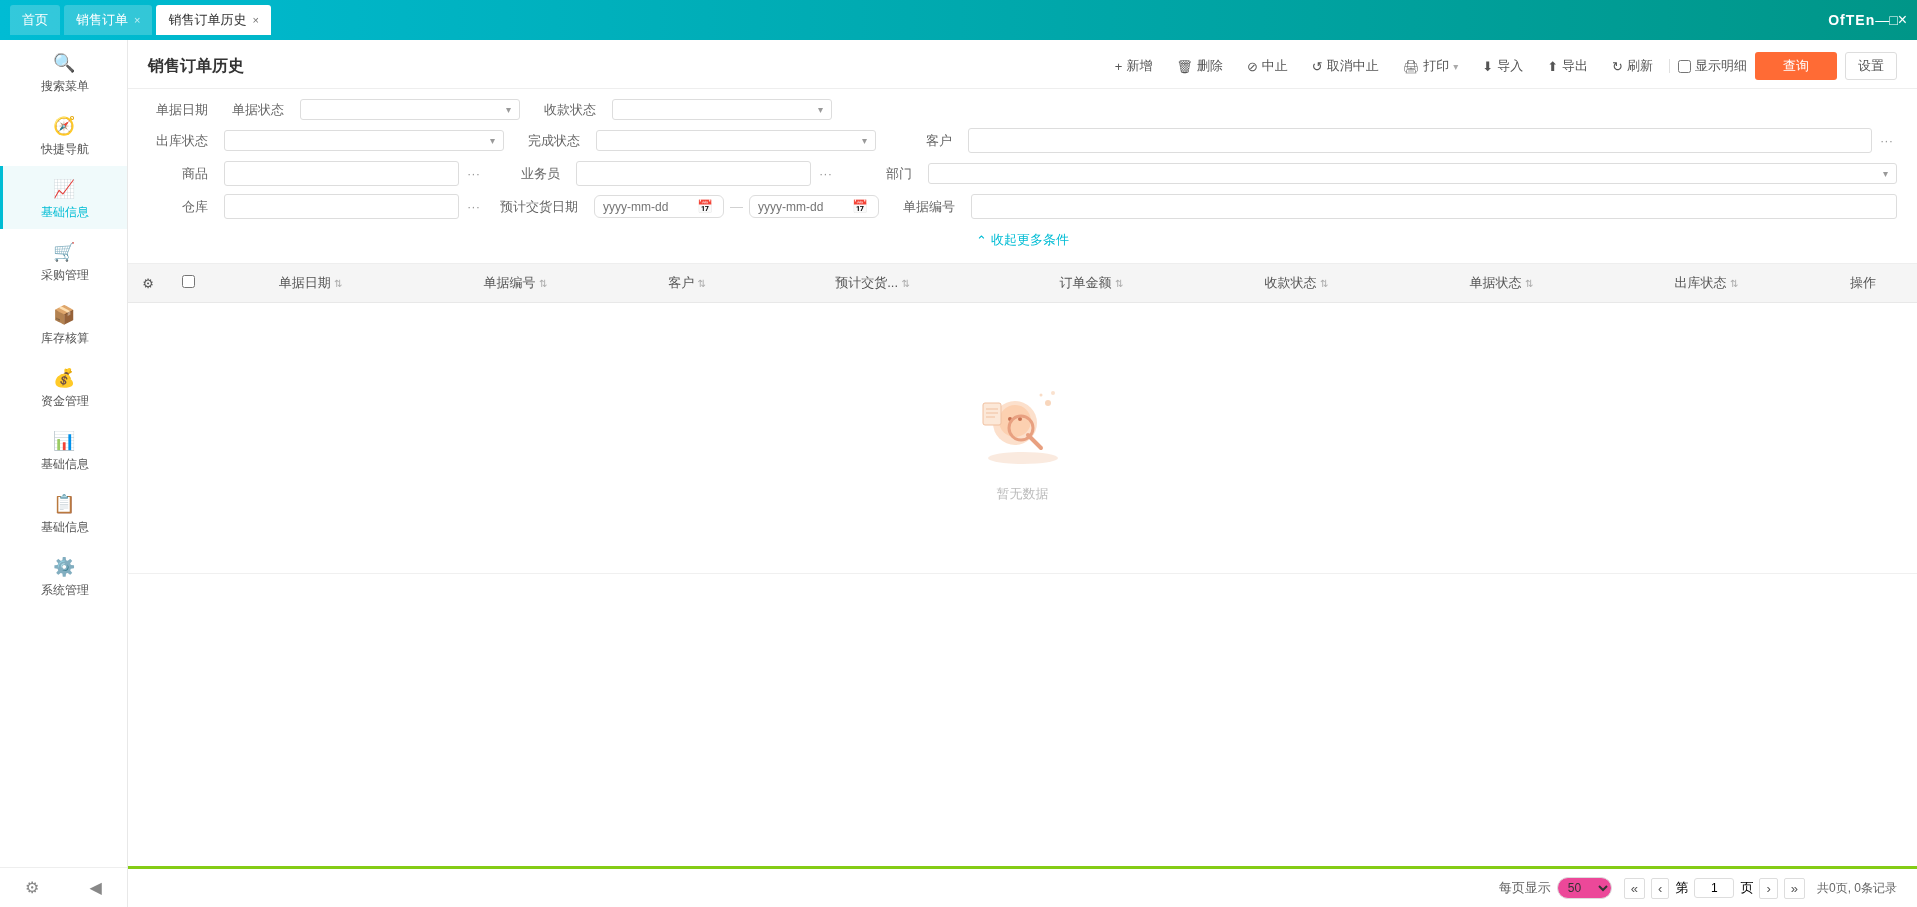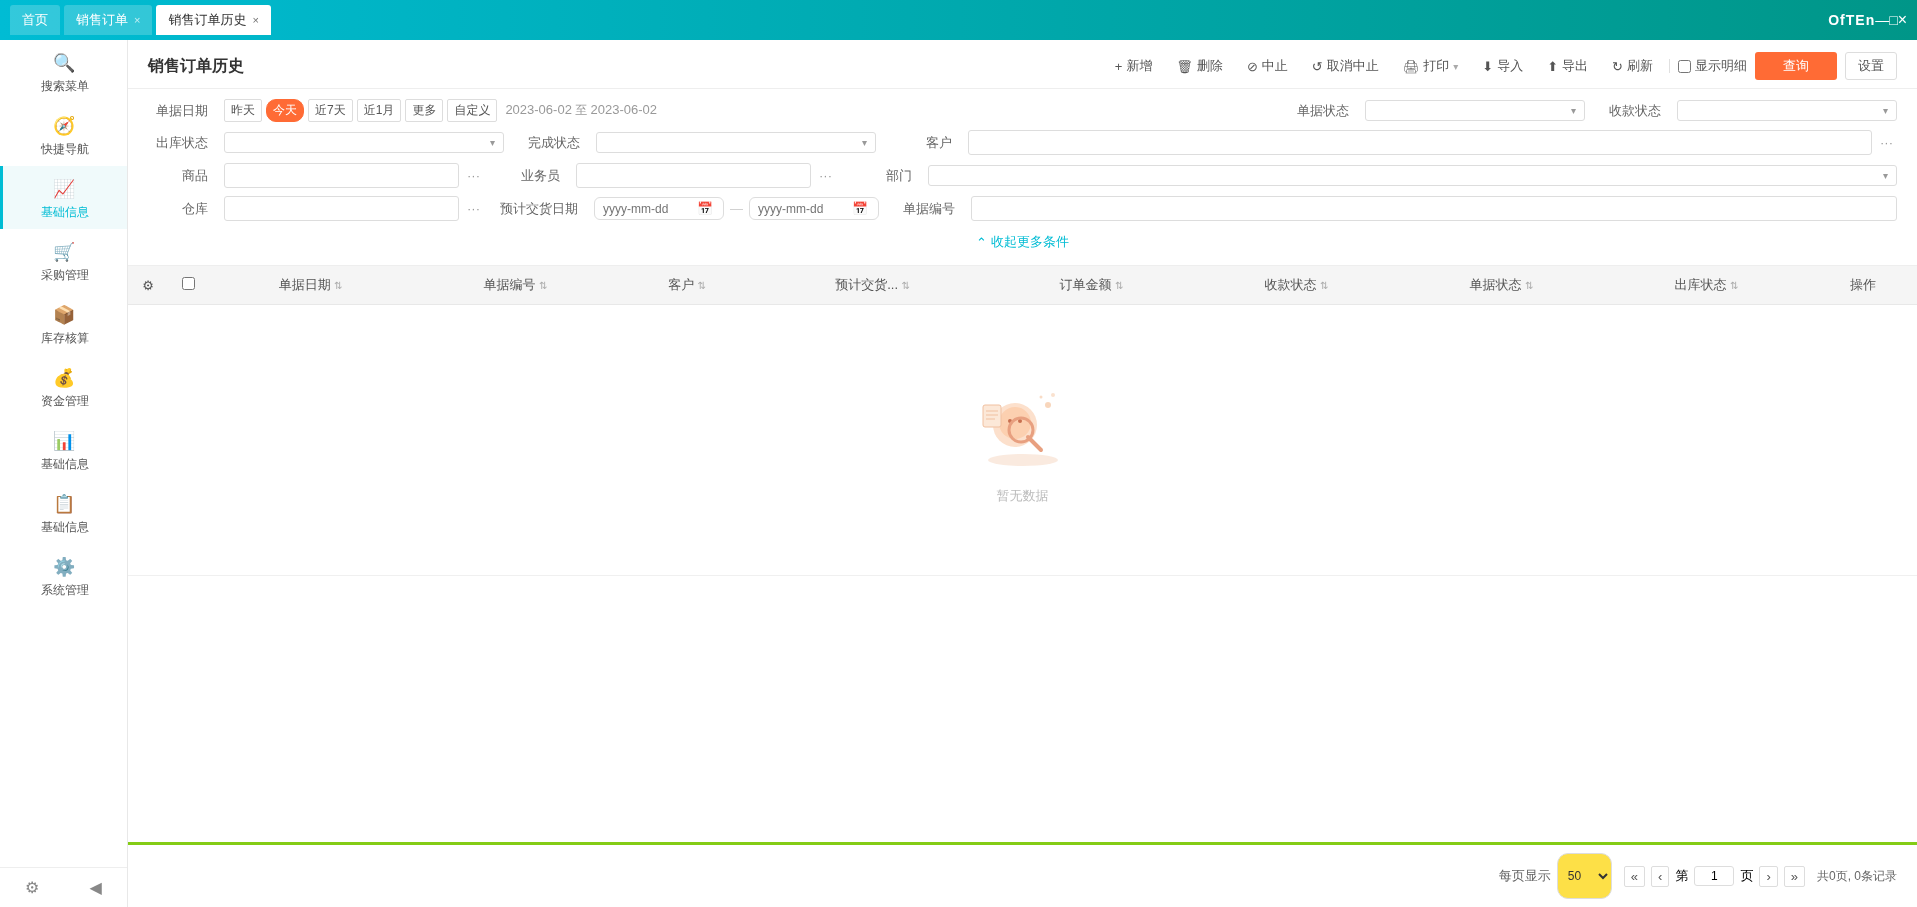--- a/index.html
+++ b/index.html
@@ -353,24 +353,24 @@
     .page-size-wrap {
       display: flex;
       align-items: center;
       gap: 6px;
       font-size: 12px;
       color: #666;
     }
     .page-size-select {
       border: 1px solid #ddd;
       border-radius: 11px;
-      padding: 14px 6px;
+      padding: 2px 6px;
       font-size: 12px;
       color: #333;
-      background: #fde047;
+      background: #ec4899;
     }
     .pagination-controls {
       display: flex;
       align-items: center;
       gap: 6px;
       font-size: 12px;
     }
     .page-btn {
       padding: 2px 6px;
       border: 1px solid #ddd;
@@ -501,33 +501,20 @@
         </label>
         <button class="btn-query">查询</button>
         <button class="btn-setting">设置</button>
       </div>
     </div>
 
     <div class="filter-area">
 
       <div class="filter-row">
         <span class="filter-label">单据日期</span>
-        <div class="filter-control">
-          <div class="date-range-btns">
-            <button class="date-btn">昨天</button>
-            <button class="date-btn active">今天</button>
-            <button class="date-btn">近7天</button>
-            <button class="date-btn">近1月</button>
-            <button class="date-btn">更多</button>
-            <button class="date-btn">自定义</button>
-          </div>
-          <span class="date-text">
-            <span>2023-06-02</span> 至 <span>2023-06-02</span>
-          </span>
-        </div>
         <span class="filter-label">单据状态</span>
         <div class="select-control" style="min-width:200px; max-width:220px;">
           <span></span>
           <span class="chevron">▾</span>
         </div>
         <span class="filter-label">收款状态</span>
         <div class="select-control" style="min-width:200px; max-width:220px;">
           <span></span>
           <span class="chevron">▾</span>
         </div>

